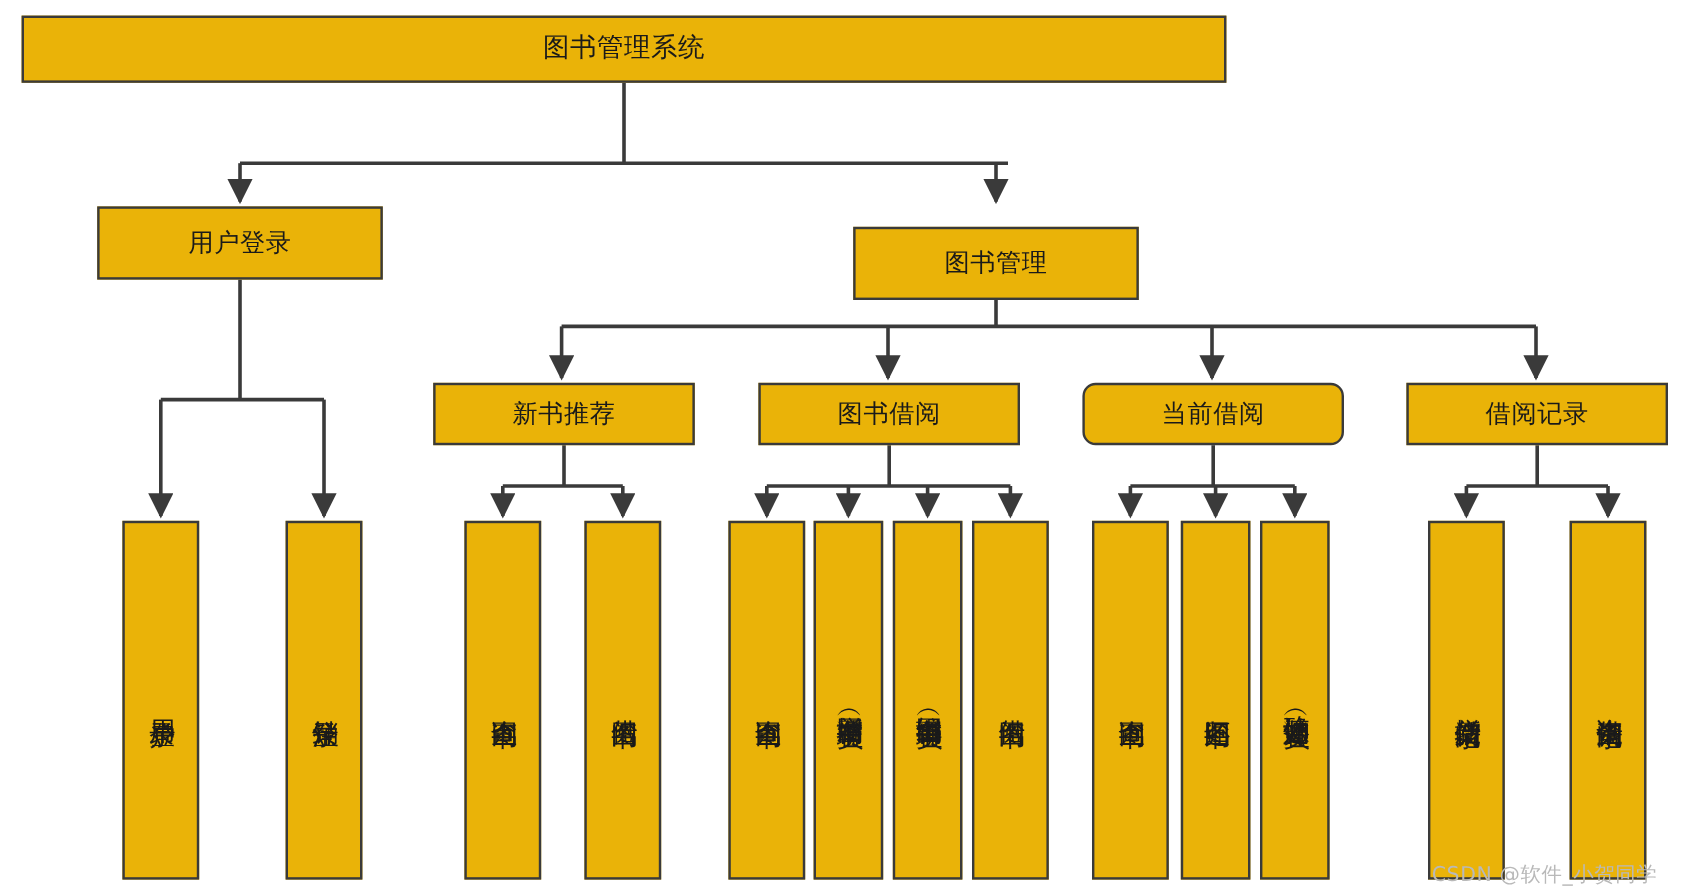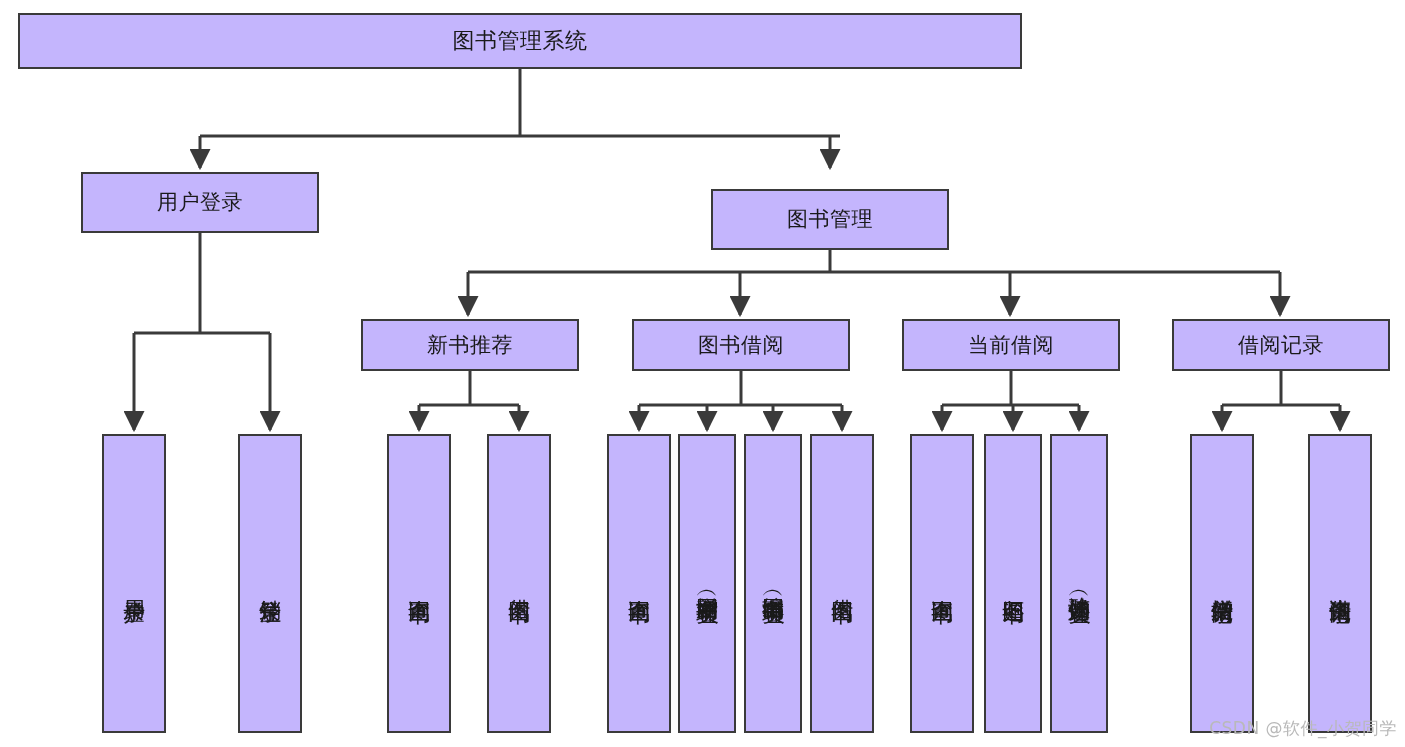--- a/index.html
+++ b/index.html
@@ -20,21 +20,21 @@
     position: absolute;
     left: 0;
     top: 0;
     width: 1405px;
     height: 747px;
     pointer-events: none;
   }
   .node {
     position: absolute;
     box-sizing: border-box;
-    background: #c4b5fd;
+    background: #eab308;
     border: 2px solid #3a3a3a;
     display: flex;
     align-items: center;
     justify-content: center;
     color: #1a1a1a;
   }
   .node-label {
     display: block;
     text-align: center;
     line-height: 1.18;
@@ -57,21 +57,21 @@
   .node.vert .node-label {
     writing-mode: vertical-rl;
     text-orientation: upright;
     font-size: 22px;
     line-height: 1.12;
     letter-spacing: 1px;
     white-space: nowrap;
   }
   .watermark {
     position: absolute;
-    right: 8px;
+    right: 24px;
     bottom: 7px;
     font-size: 17px;
     color: #b9b9b9;
     letter-spacing: 0.5px;
     white-space: nowrap;
     font-family: "DejaVu Sans", "Liberation Sans", sans-serif;
   }
 </style>
 </head>
 <body>
@@ -138,21 +138,21 @@
   <div class="node horiz" style="left:711px; top:172px; width:238px; height:61px;margin-top:17px;">
     <span class="node-label">图书管理</span>
   </div>
 
   <div class="node horiz" style="left:632px; top:319px; width:218px; height:52px;">
     <span class="node-label">图书借阅</span>
   </div>
   <div class="node horiz" style="left:361px; top:319px; width:218px; height:52px;">
     <span class="node-label">新书推荐</span>
   </div>
-  <div class="node horiz" style="left:902px; top:319px; width:218px; height:52px;">
+  <div class="node horiz" style="left:902px; top:319px; width:218px; height:52px;border-radius:11px;">
     <span class="node-label">当前借阅</span>
   </div>
   <div class="node horiz" style="left:1172px; top:319px; width:218px; height:52px;">
     <span class="node-label">借阅记录</span>
   </div>
 
   <div class="node vert" style="left:102px; top:434px; width:64px; height:299px;">
     <span class="node-label">用户登录</span>
   </div>
   <div class="node vert" style="left:238px; top:434px; width:64px; height:299px;">

